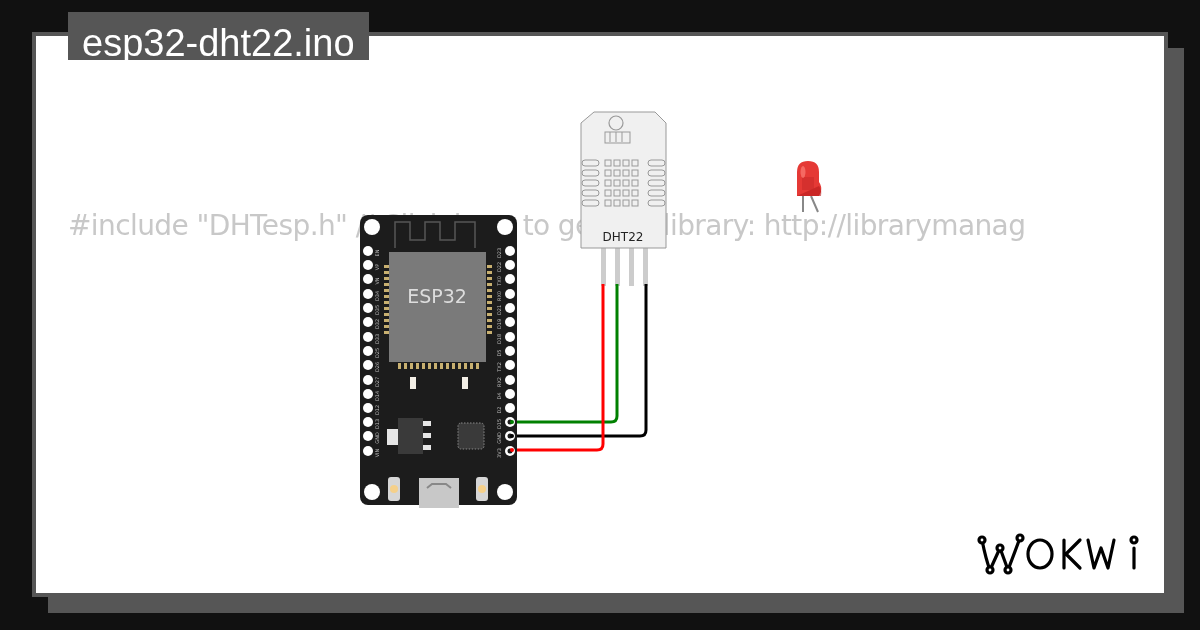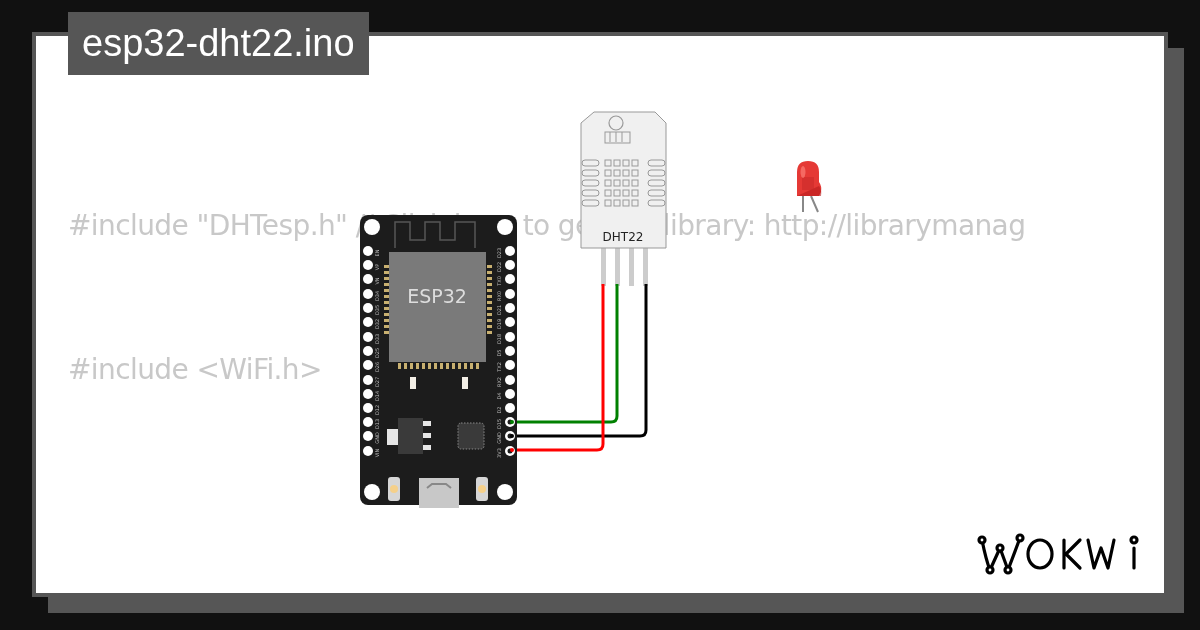--- a/index.html
+++ b/index.html
@@ -1,33 +1,32 @@
 <!DOCTYPE html>
 <html><head>
 <meta charset="utf-8">
 <style>
   html, body { margin:0; padding:0; }
   body { width:1200px; height:630px; background:#111111; position:relative; overflow:hidden; font-family:"DejaVu Sans", sans-serif; }
   .shadow { position:absolute; left:48px; top:48px; width:1136px; height:565px; background:#565656; }
   .card { position:absolute; left:32px; top:32px; width:1128px; height:557px; background:#ffffff; border:4px solid #565656; overflow:hidden; }
-  .title-tab { position:absolute; left:68px; top:12px; height:63px; padding:0 14px; background:#565656; color:#ffffff; font-family:"Liberation Sans", sans-serif; font-size:38px; line-height:63px; z-index:5; }
+  .title-tab { position:absolute; left:68px; top:12px; height:48px; padding:0 14px; background:#565656; color:#ffffff; font-family:"Liberation Sans", sans-serif; font-size:38px; line-height:63px; z-index:5; }
   .code { position:absolute; left:32px; top:70px; width:1064px; overflow:hidden; color:#c8c8c8; font-family:"DejaVu Sans", sans-serif; font-size:28px; line-height:48px; white-space:pre; letter-spacing:-0.6px; }
   .code .line { height:48px; }
   .diagram { position:absolute; left:0; top:0; width:1200px; height:630px; z-index:3; pointer-events:none; }
   .diagram * { pointer-events:auto; }
   .wokwi { position:absolute; left:976px; top:530px; z-index:4; }
 </style>
 </head>
 <body>
 
 <div class="shadow"></div>
 <div class="card">
   <div class="code">
     <div class="line">#include "DHTesp.h" // Click here to get the library: http://librarymanag</div>
-    <div class="line">#include &lt;WiFi.h&gt;</div>
     
     
     
     
     
     
     
     
   </div>
 </div>

